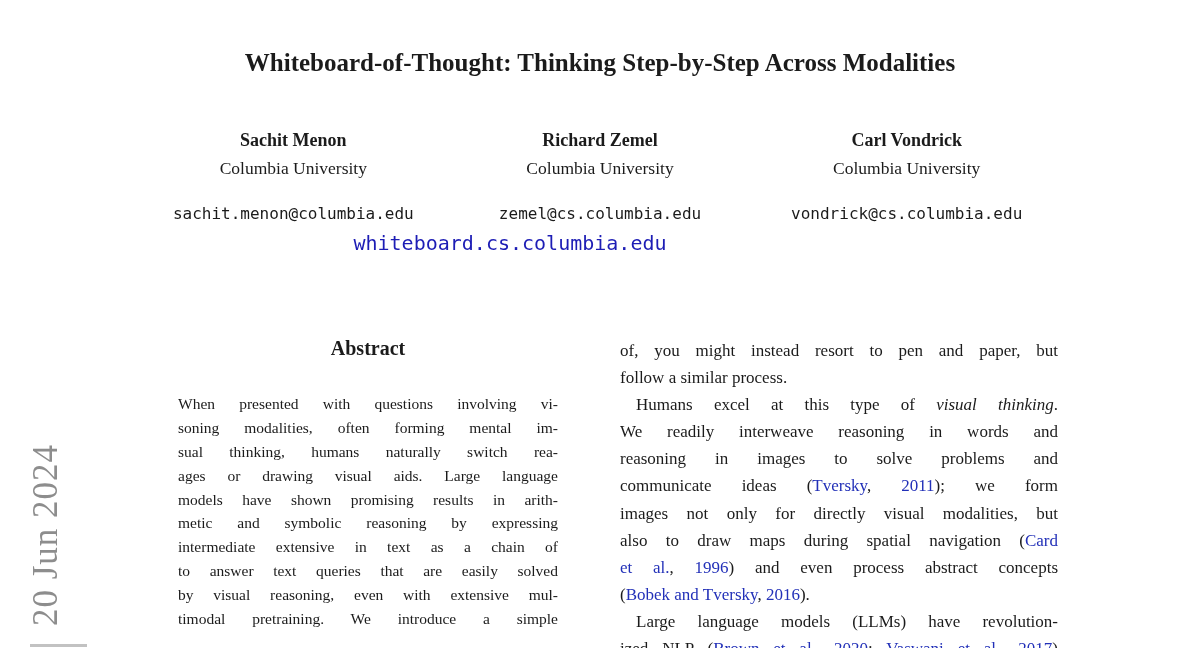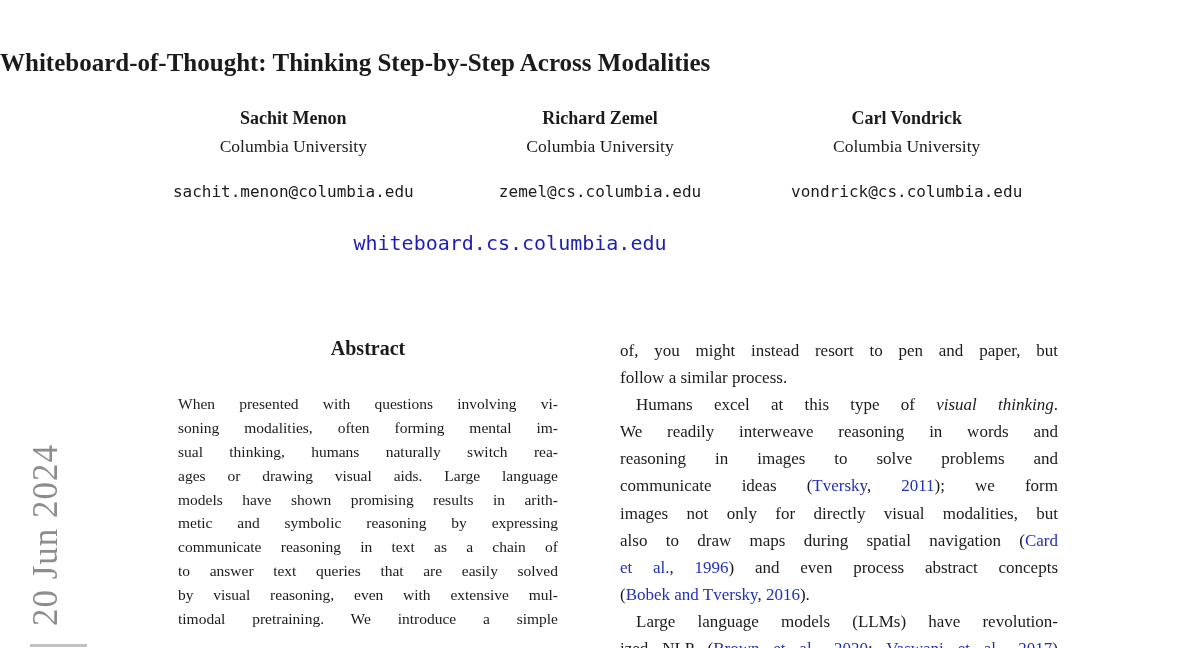--- a/index.html
+++ b/index.html
@@ -32,27 +32,27 @@
   }
   .wm-frag{
     position:absolute;
     left:30px;top:644px;
     width:57px;height:3px;
     background:#c2c2c2;
   }
   .title{
     position:absolute;
     left:0;top:48px;width:1200px;
-    text-align:left;
+    text-align:center;
     font-size:25px;font-weight:bold;
     line-height:30px;
   }
   .authors{
     position:absolute;
-    left:140px;top:104px;width:920px;
+    left:140px;top:126px;width:920px;
     display:flex;
   }
   .author{
     flex:1 1 0;
     text-align:center;
   }
   .author .name{font-size:18px;font-weight:bold;line-height:28px;}
   .author .affil{font-size:17.5px;line-height:28px;}
   .author .email{
     font-family:"DejaVu Sans Mono","Liberation Mono",monospace;
@@ -117,21 +117,21 @@
 
   <div class="col left">
     <div class="abs-head">Abstract</div>
     <div id="abs-lines">
         <div class="t-line a-line just">When presented with questions involving vi-</div>
         <div class="t-line a-line just">soning modalities, often forming mental im-</div>
         <div class="t-line a-line just">sual thinking, humans naturally switch rea-</div>
         <div class="t-line a-line just">ages or drawing visual aids. Large language</div>
         <div class="t-line a-line just">models have shown promising results in arith-</div>
         <div class="t-line a-line just">metic and symbolic reasoning by expressing</div>
-        <div class="t-line a-line just">communicate reasoning in text as a chain of</div>
+        <div class="t-line a-line just">intermediate extensive in text as a chain of</div>
         <div class="t-line a-line just">to answer text queries that are easily solved</div>
         <div class="t-line a-line just">by visual reasoning, even with extensive mul-</div>
         <div class="t-line a-line just">timodal pretraining. We introduce a simple</div>
       </div>
   </div>
 
   <div class="col right" id="body-col">
       <div class="t-line b-line just"><span class="seg">of, you might instead resort to pen and paper, but</span></div>
       <div class="t-line b-line"><span class="seg">follow a similar process.</span></div>
       <div class="t-line b-line just ind"><span class="seg">Humans excel at this type of </span><span class="ital">visual thinking</span><span class="seg">.</span></div>

